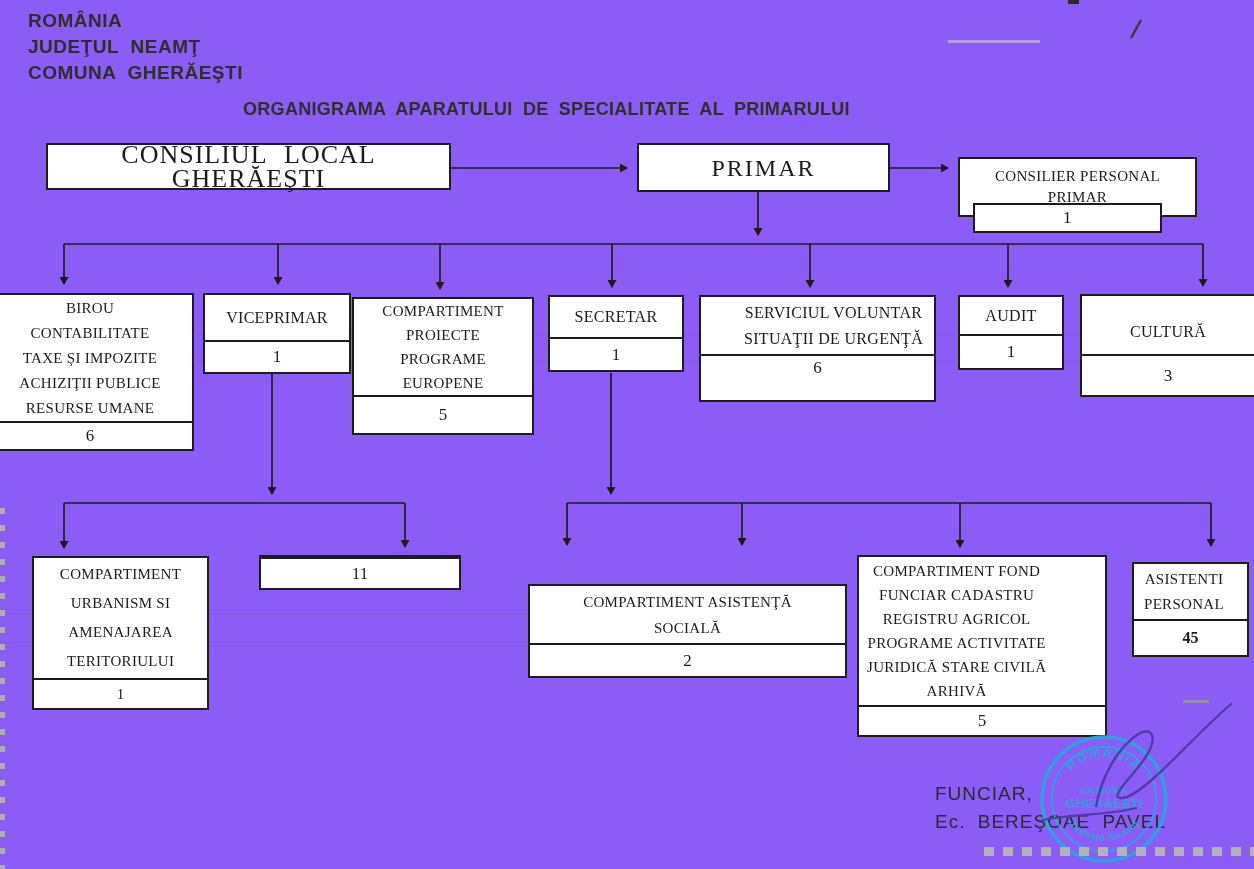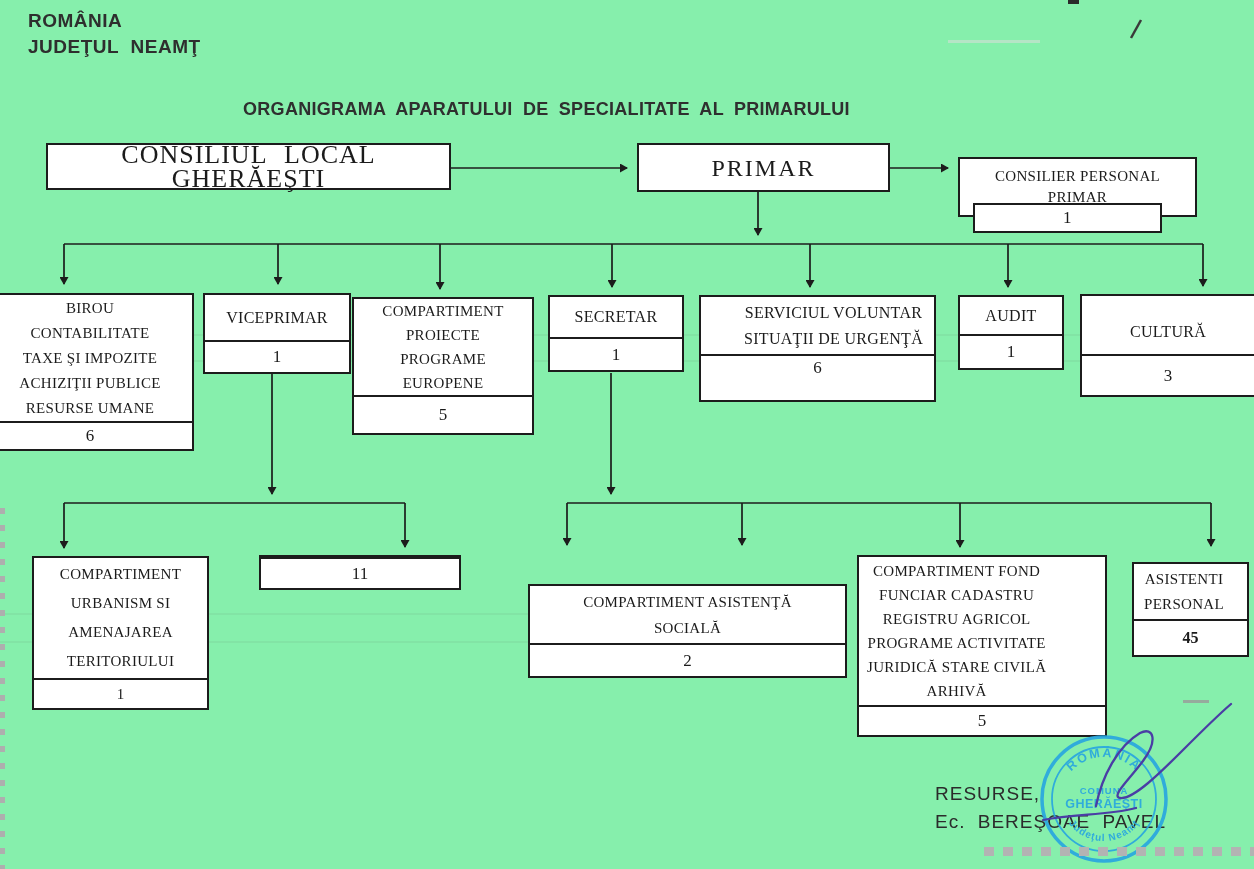--- a/index.html
+++ b/index.html
@@ -1,18 +1,18 @@
 <!DOCTYPE html>
 <html><head>
 <meta charset="utf-8">
 <style>
   html,body{margin:0;padding:0;background:#e8e8e8;}
   .page{
     position:relative; width:1254px; height:869px; margin:0 auto;
-    background:#86efac; overflow:hidden;
+    background:#8b5cf6; overflow:hidden;
     font-family:"Liberation Serif","DejaVu Serif",serif;
     color:#1b1b1b;
   }
   
   .hdr{position:absolute; left:28px; top:8px; font-family:"Liberation Sans","DejaVu Sans",sans-serif;
        font-weight:bold; font-size:19px; line-height:26px; color:#2e2e2e; letter-spacing:0.5px; word-spacing:6px;}
   .title{position:absolute; left:243px; top:99px; font-family:"Liberation Sans","DejaVu Sans",sans-serif;
        font-weight:bold; font-size:18px; color:#2f2f2f; letter-spacing:0.3px; word-spacing:5px;}
   
   .box{position:absolute; border:2px solid #1c1c1c; background:#fff; box-sizing:content-box;}
@@ -83,20 +83,21 @@
       <path d="M960,503 V547" marker-end="url(#arr)"></path>
       <path d="M1211,503 V546" marker-end="url(#arr)"></path>
     </g>
 
     <path d="M1131,38 L1141,20" stroke="#3a3a3a" stroke-width="2.5" fill="none"></path>
   </svg>
 
   <div class="hdr">
     <div>ROMÂNIA</div>
     <div>JUDEŢUL NEAMŢ</div>
+    <div>COMUNA GHERĂEŞTI</div>
   </div>
   <div class="title">ORGANIGRAMA APARATULUI DE SPECIALITATE AL PRIMARULUI</div>
 
   <div class="box" style="left:2px;top:143px;width:401px;margin-left:44px;">
     <div class="box-label" style="height:43px;font-size:26px;letter-spacing:1px;word-spacing:10px;">CONSILIUL LOCAL GHERĂEŞTI</div>
   </div>
 
   <div class="box" style="left:637px;top:143px;width:249px;">
     <div class="box-label" style="height:45px;font-size:24px;letter-spacing:2px;">PRIMAR</div>
   </div>
@@ -181,21 +182,21 @@
   </div>
 
   <div class="box" style="left:1132px;top:562px;width:113px;">
     <div class="box-label label-left" style="height:55px;line-height:25px;padding-left:10px;box-sizing:border-box;">ASISTENTI
 PERSONAL</div>
     <div class="box-count" style="height:34px;font-weight:bold;font-size:16px;">45</div>
   </div>
 
   <div class="gray-dash"></div>
 
-  <div class="sig" style="left:935px;top:783px;">RESURSE,</div>
+  <div class="sig" style="left:935px;top:783px;">FUNCIAR,</div>
   <div class="sig" style="left:935px;top:811px;word-spacing:6px;">Ec. BEREŞOAE PAVEL</div>
 
   <svg class="stamp-svg" width="138" height="138" viewBox="0 0 138 138">
     <circle cx="68" cy="68" r="62" fill="none" stroke-width="3.5" stroke="#2aa7df"></circle>
     <circle cx="68" cy="68" r="52" fill="none" stroke-width="1.8" stroke="#2aa7df"></circle>
     <defs>
       <path id="arcTop" d="M 27,54 A 44,44 0 0 1 109,54" fill="none"></path>
       <path id="arcBottom" d="M 27,82 A 44,44 0 0 0 109,82" fill="none"></path>
     </defs>
     <text font-family="Liberation Sans, DejaVu Sans, sans-serif" font-size="12.5" font-weight="bold" letter-spacing="2" fill="#2aa7df">

